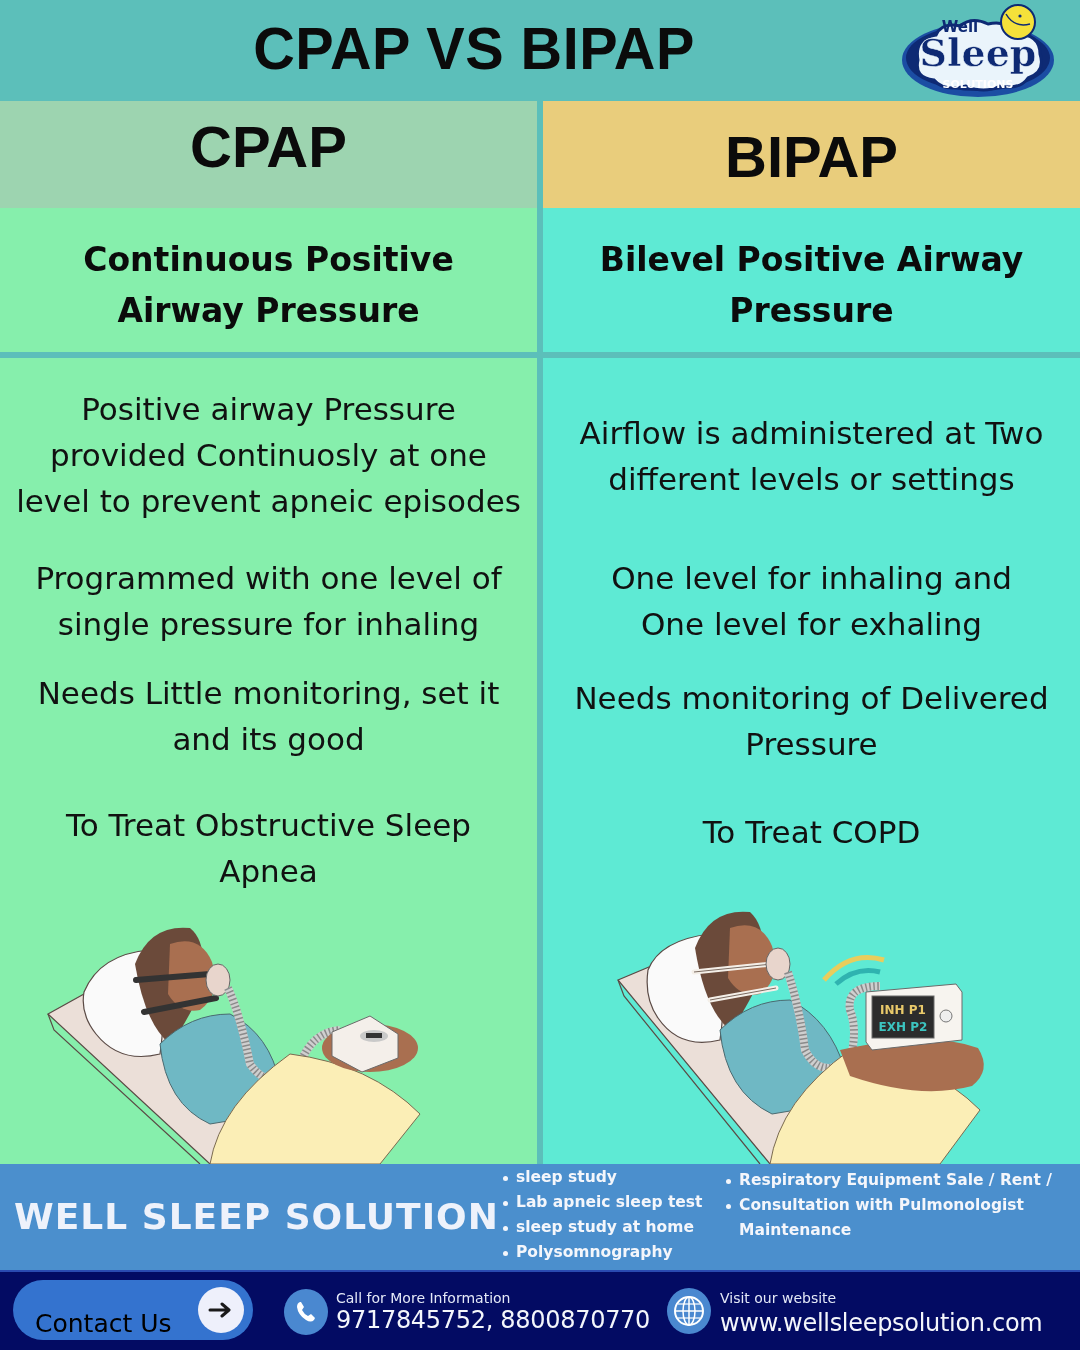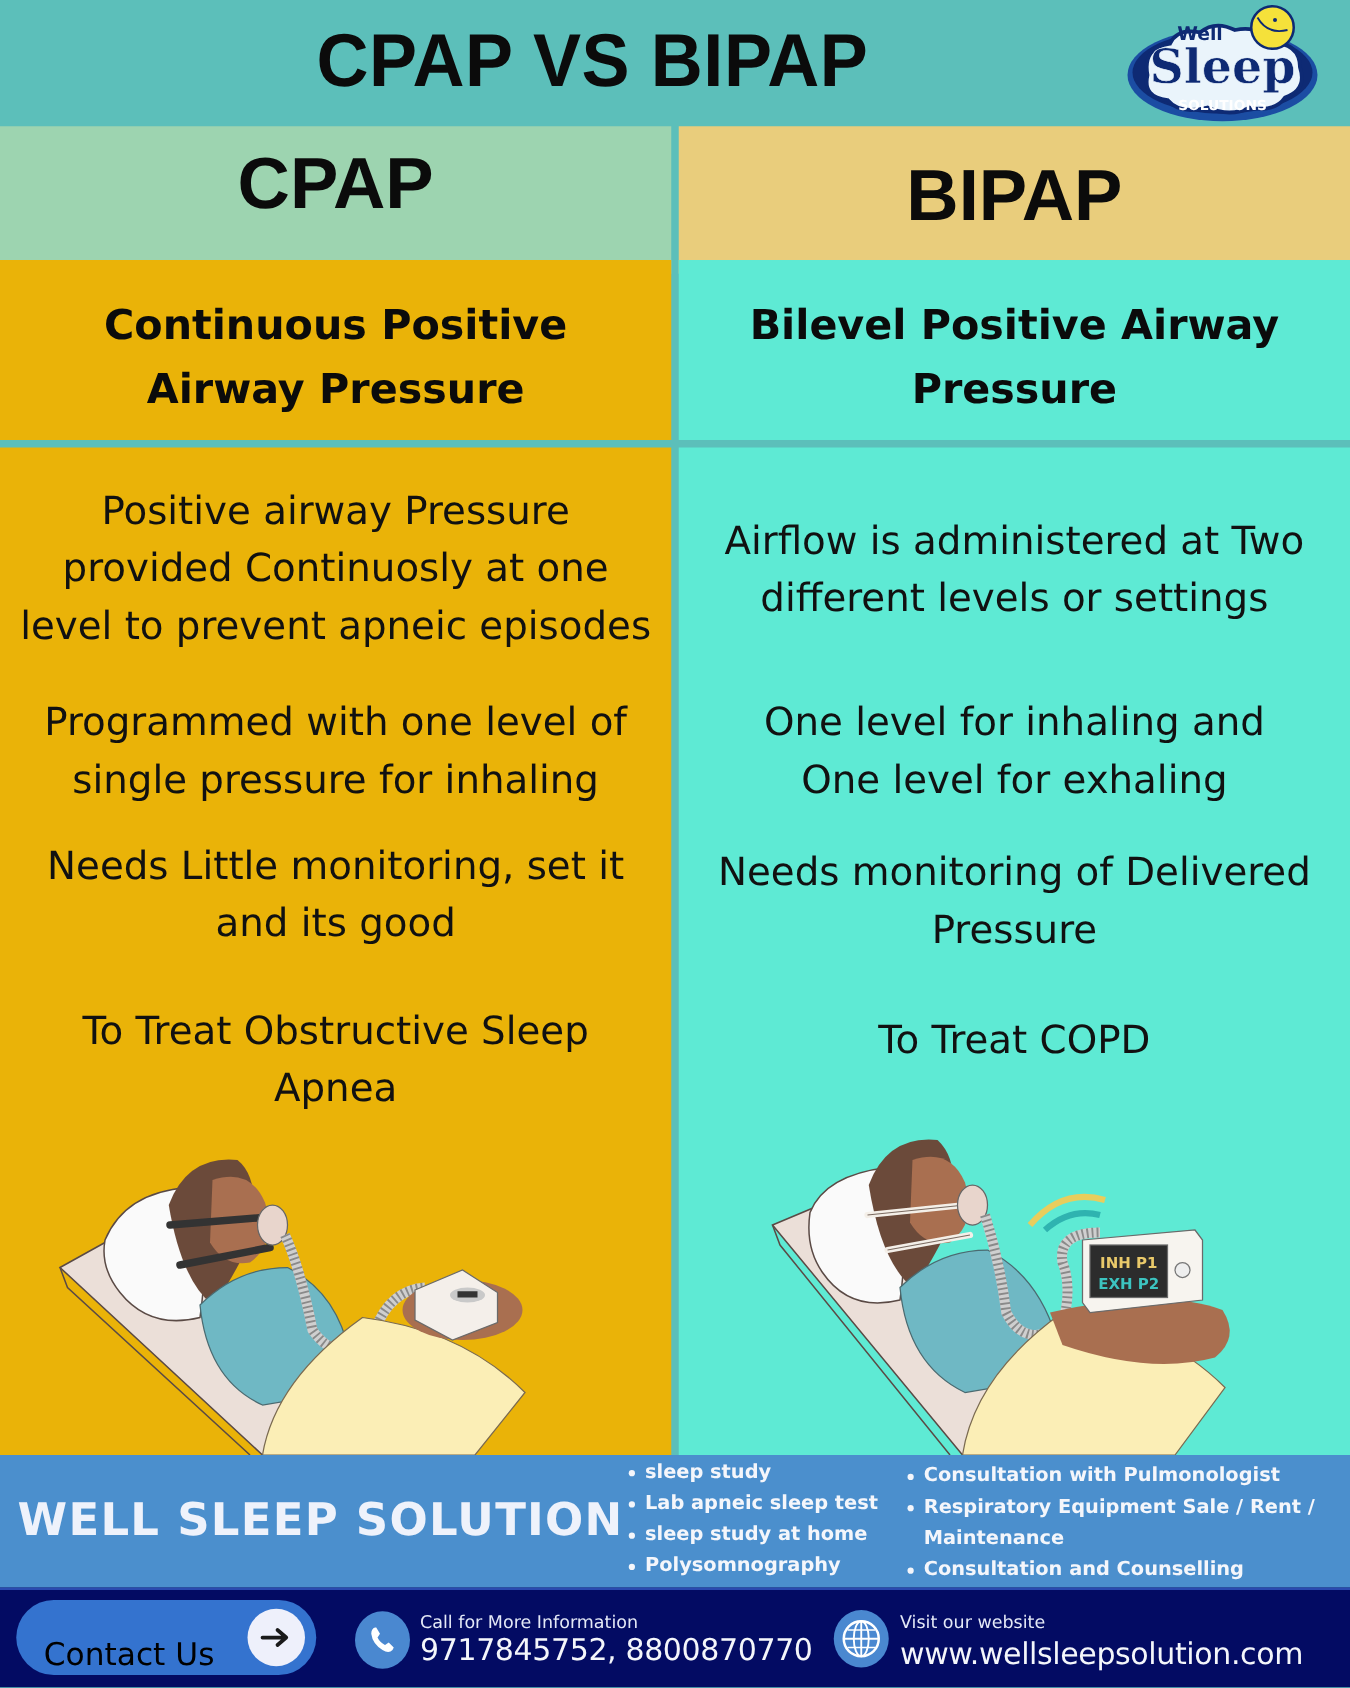--- a/index.html
+++ b/index.html
@@ -33,21 +33,21 @@
     .cell { position: absolute; overflow: hidden; }
     .col-left  { left: 0;     width: 537px; }
     .col-right { left: 543px; width: 537px; }
 
     .row-head { top: 101px; height: 118px; }
     .row-full { top: 208px; height: 144px; }
     .row-body { top: 358px; height: 806px; }
 
     .head-left  { background: #9dd4b0; }
     .head-right { background: #e9cd7c; }
-    .light-left  { background: #eab308; }
+    .light-left  { background: #86efac; }
     .light-right { background: #5eead4; }
 
     .col-heading {
       position: absolute; left: 0; right: 0; text-align: center;
       font-family: "Liberation Sans", sans-serif;
       font-weight: 700; font-size: 58px; color: #0b0b0b;
     }
     .head-left .col-heading  { top: 12px; }
     .head-right .col-heading { top: 22px; }
 
@@ -252,24 +252,23 @@
 
 <div class="services-band">
   <div class="brand-name">WELL SLEEP SOLUTION</div>
   <ul class="svc-list svc-left">
     <li>sleep study</li>
     <li>Lab apneic sleep test</li>
     <li>sleep study at home</li>
     <li>Polysomnography</li>
   </ul>
   <ul class="svc-list svc-right">
+    <li>Respiratory Equipment Sale / Rent /</li>
     <li>Consultation with Pulmonologist</li>
-    <li>Respiratory Equipment Sale / Rent /</li>
     <li class="cont">Maintenance</li>
-    <li>Consultation and Counselling</li>
   </ul>
 </div>
 
 <div class="contact-band">
   <div class="contact-button">
     <span class="contact-label">Contact Us</span>
     <span class="arrow-circle">
       <svg width="26" height="16" viewBox="0 0 26 16">
           <path d="M2 8 H20 M14 2 L21 8 L14 14" fill="none" stroke="#1a1a1a" stroke-width="3" stroke-linecap="round" stroke-linejoin="round"></path>
         </svg>

